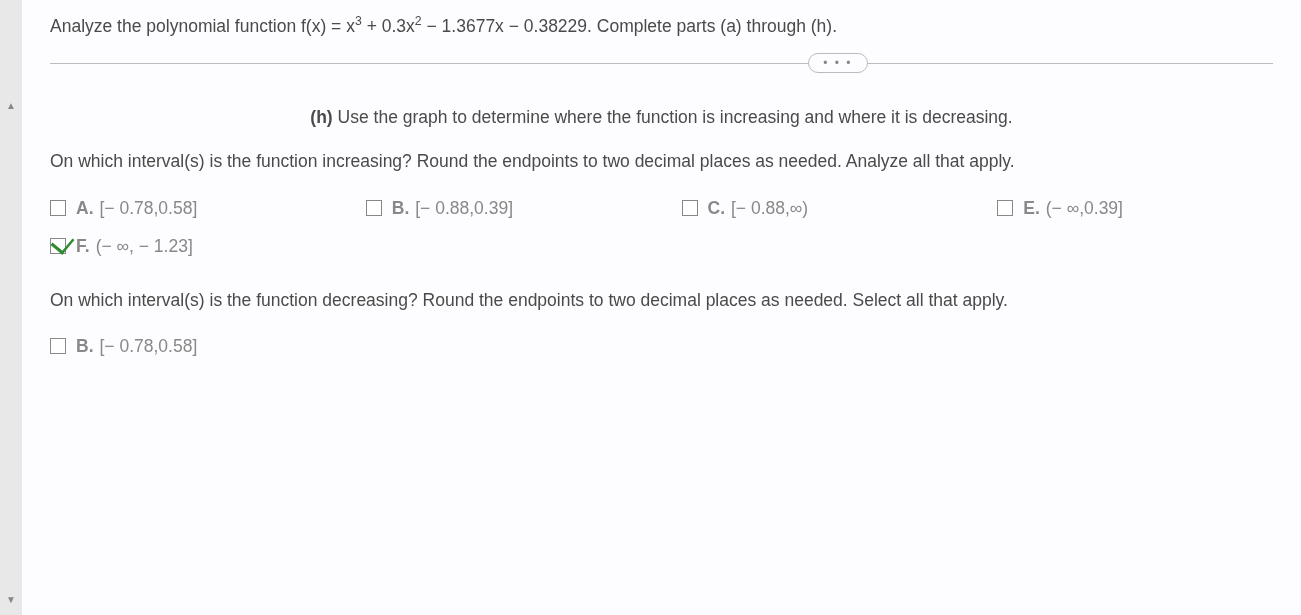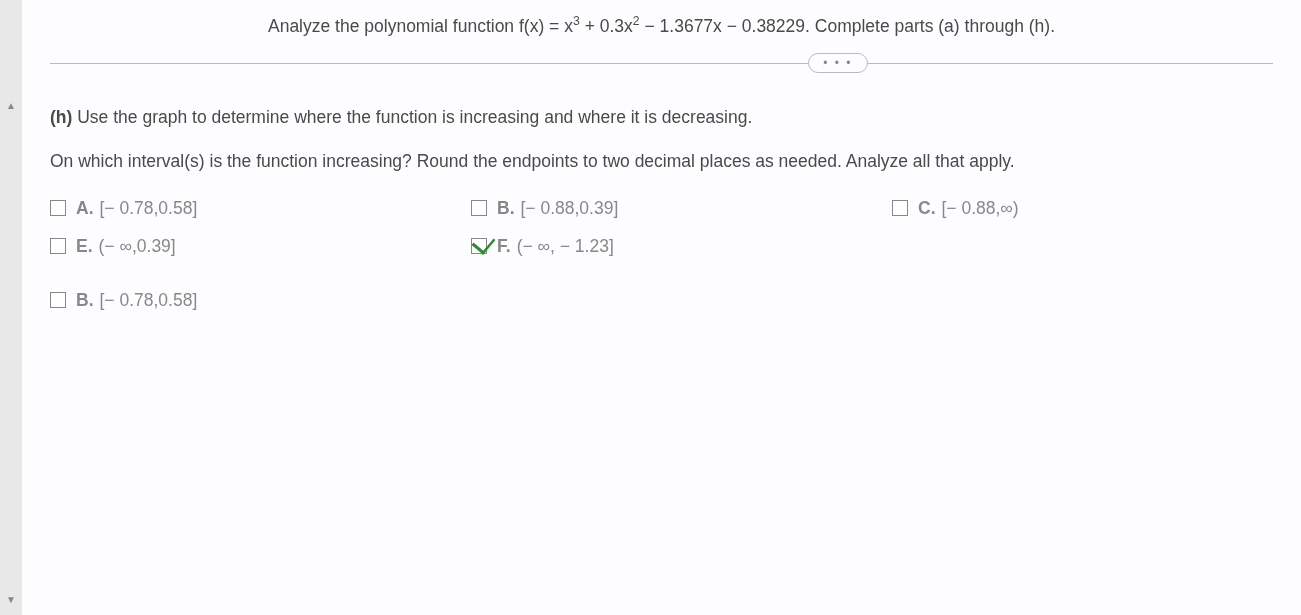--- a/index.html
+++ b/index.html
@@ -29,21 +29,20 @@
     flex: 1;
     background: #fdfdff;
     padding: 12px 28px 12px 28px;
     color: #4a4a4a;
     font-size: 17.5px;
     line-height: 1.5;
     position: relative;
   }
   .problem-stmt {
     margin-bottom: 24px;
-    text-align: center;
   }
   .divider-wrap {
     position: relative;
     margin: 10px 0 40px 0;
   }
   .divider {
     border: none;
     border-top: 1px solid #bbb;
   }
   .pill {
@@ -54,27 +53,28 @@
     border: 1px solid #bbb;
     border-radius: 10px;
     padding: 0 14px;
     font-size: 12px;
     color: #888;
     letter-spacing: 2px;
     line-height: 18px;
   }
   .part-h {
     margin-bottom: 18px;
+    text-align: center;
   }
   .question-line {
     margin-bottom: 20px;
   }
   .choices {
     display: grid;
-    grid-template-columns: 1fr 1fr 1fr;
+    grid-template-columns: 1fr 1fr 1fr 1fr;
     column-gap: 40px;
     row-gap: 12px;
     margin-bottom: 28px;
   }
   .choice {
     display: flex;
     align-items: center;
     gap: 10px;
     color: #888;
   }
@@ -145,20 +145,21 @@
     <div class="choice">
       <span class="checkbox"></span>
       <span><span class="choice-letter">E.</span><span>(− ∞,0.39]</span></span>
     </div>
     <div class="choice">
       <span class="checkbox checked"></span>
       <span><span class="choice-letter">F.</span><span>(− ∞, − 1.23]</span></span>
     </div>
   </div>
 
+  <div class="question-line">On which interval(s) is the function decreasing? Round the endpoints to two decimal places as needed. Select all that apply.</div>
 
   <div class="choices">
     <div class="choice">
       <span class="checkbox"></span>
       <span><span class="choice-letter">B.</span><span>[− 0.78,0.58]</span></span>
     </div>
   </div>
 
 </div>
 

